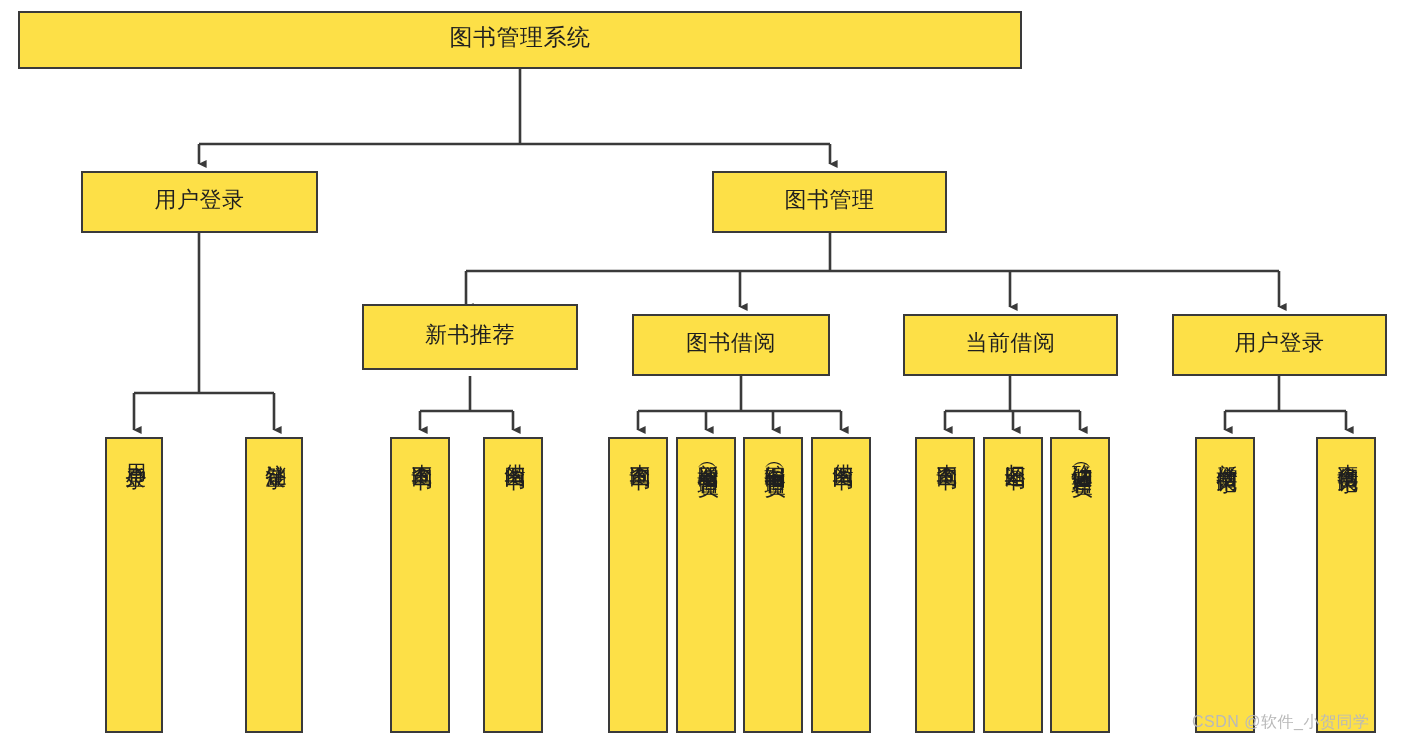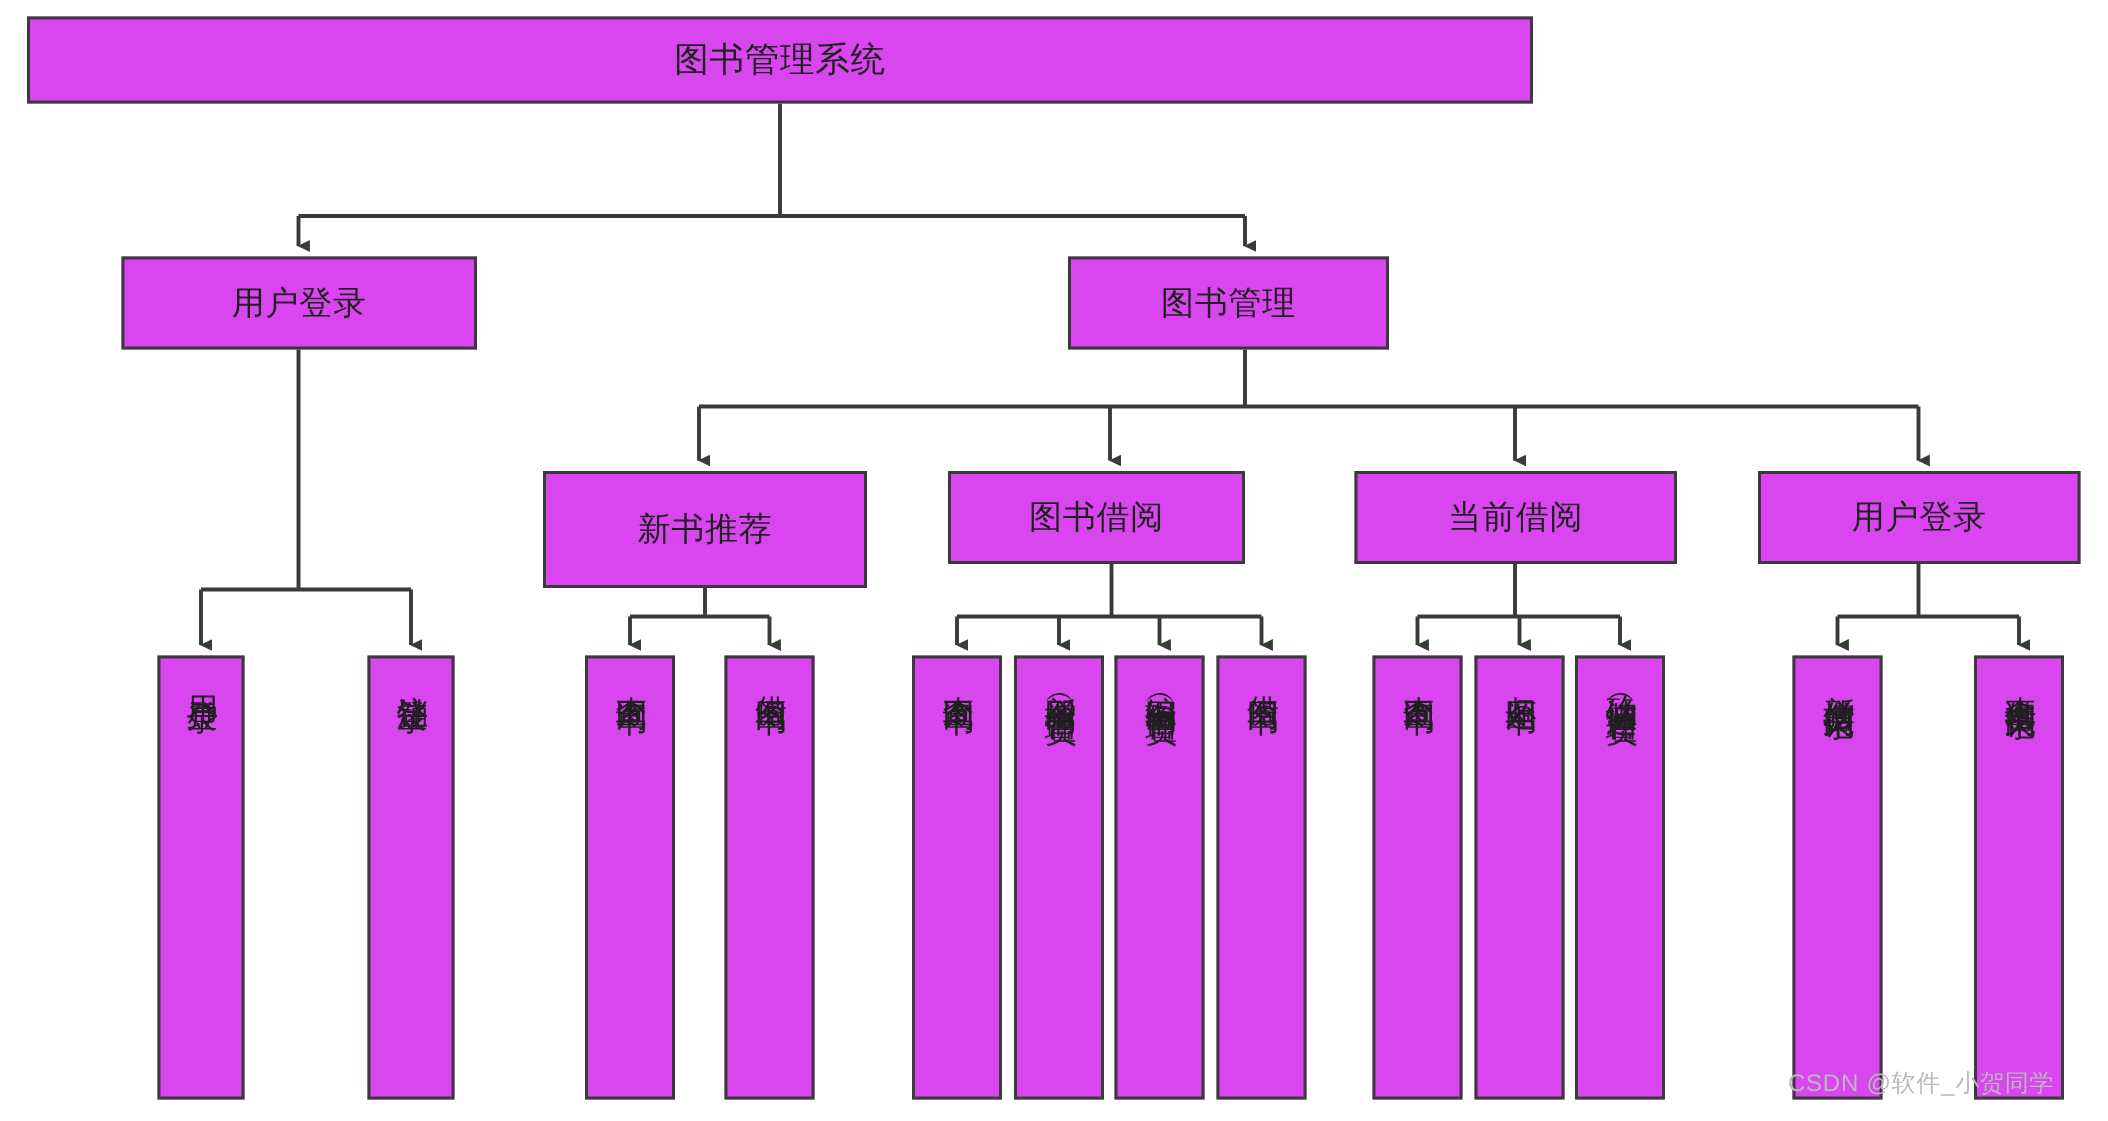--- a/index.html
+++ b/index.html
@@ -21,26 +21,27 @@
     position: absolute;
     left: 0;
     top: 0;
     width: 1405px;
     height: 747px;
     pointer-events: none;
   }
   .node {
     position: absolute;
     box-sizing: border-box;
-    background: #d946ef;
+    background: #fde047;
     border: 2.5px solid #3a3a3a;
     display: flex;
     align-items: center;
     justify-content: center;
     color: #1f1f1f;
+    font-family: Liberation Mono, monospace;
   }
   .node .label {
     text-align: center;
     line-height: 1.18;
     white-space: pre-line;
   }
   
   .node.h .label {
     font-size: 22px;
     letter-spacing: 0.5px;
@@ -123,25 +124,25 @@
     </g>
   </svg>
 
   <div class="node h root" style="left: 18px; top: 11px; width: 1004px; height: 58px;">
     <span class="label">图书管理系统</span>
   </div>
 
   <div class="node h" style="left: 81px; top: 171px; width: 237px; height: 62px;">
     <span class="label">用户登录</span>
   </div>
-  <div class="node h" style="left: 712px; top: 171px; width: 214px; height: 62px;">
+  <div class="node h" style="left: 712px; top: 171px; width: 235px; height: 62px;">
     <span class="label">图书管理</span>
   </div>
 
-  <div class="node h" style="left: 362px; top: 314px; width: 216px; height: 78px;">
+  <div class="node h" style="left: 362px; top: 304px; width: 216px; height: 66px;">
     <span class="label">新书推荐</span>
   </div>
   <div class="node h" style="left: 632px; top: 314px; width: 198px; height: 62px;">
     <span class="label">图书借阅</span>
   </div>
   <div class="node h" style="left: 903px; top: 314px; width: 215px; height: 62px;">
     <span class="label">当前借阅</span>
   </div>
   <div class="node h" style="left: 1172px; top: 314px; width: 215px; height: 62px;">
     <span class="label">用户登录</span>

